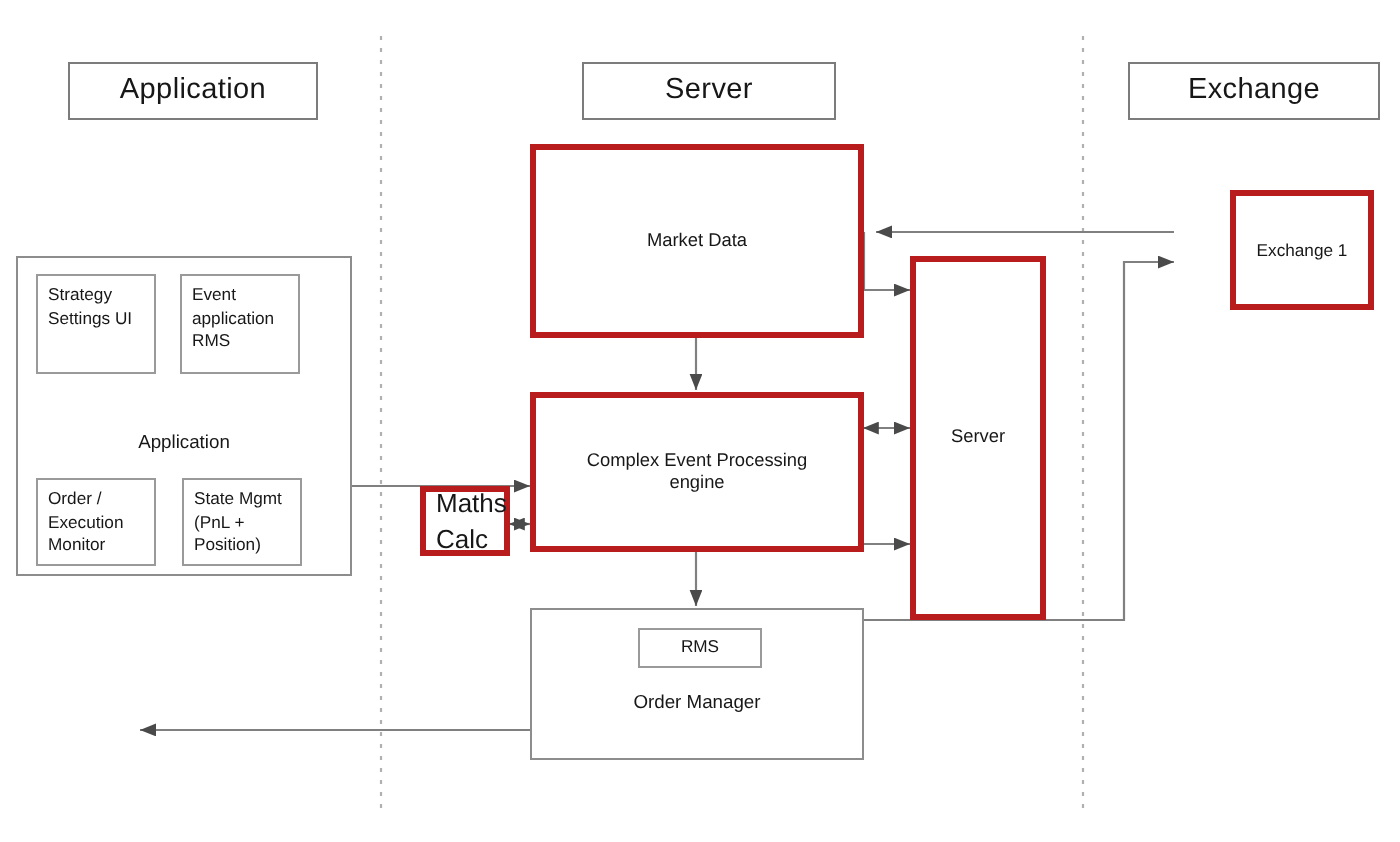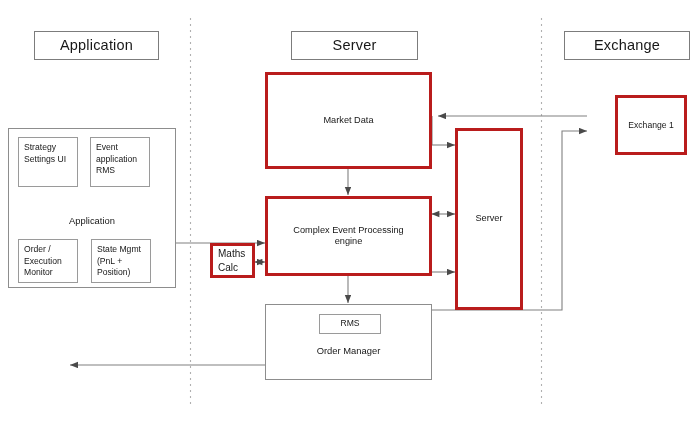--- a/index.html
+++ b/index.html
@@ -67,21 +67,21 @@
     color: #171717;
   }
   .node-label {
     font-size: 8.6px;
     margin-left: 28px;
   }
   .node-label-lg {
     font-size: 9.2px;
   }
   .small-node {
-    font-size: 10px;
+    font-size: 13px;
     line-height: 1.35;
     text-align: left;
     justify-content: flex-start;
     padding: 3px 5px;
   }
 </style>
 </head>
 <body>
 
 <div id="canvas">

